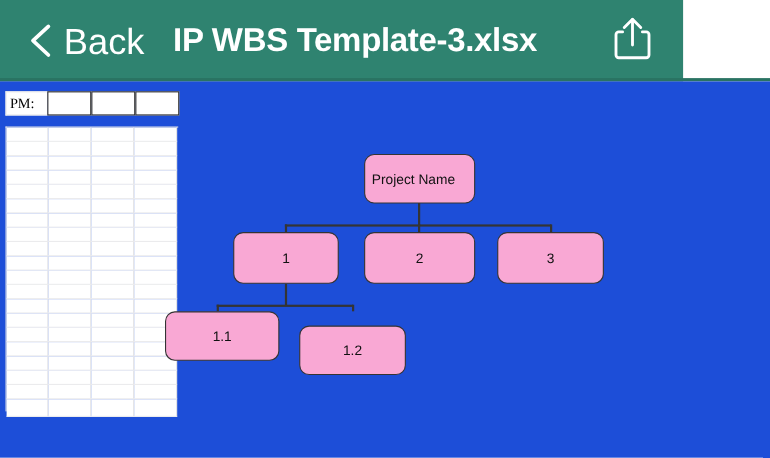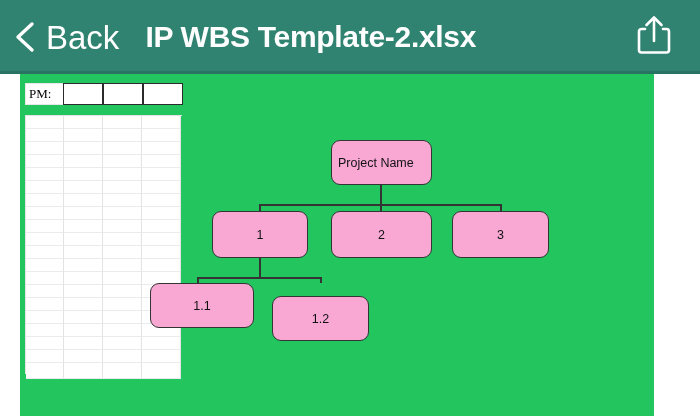--- a/index.html
+++ b/index.html
@@ -12,27 +12,27 @@
     height: 416px;
     overflow: hidden;
     font-family: "Liberation Sans", sans-serif;
     position: relative;
   }
 
   
   .header {
     position: absolute;
     left: 0; top: 0;
-    width: 700px;
+    width: 621px;
     height: 74px;
     background: #2F8370;
     display: flex;
     align-items: center;
     box-sizing: border-box;
-    padding: 0 14px 0 12px;
+    padding: 0 14px 0 24px;
   }
   .back-group {
     display: flex;
     align-items: center;
     gap: 8px;
     cursor: pointer;
   }
   .chev {
     display: block;
     width: 26px;
@@ -72,24 +72,23 @@
     left: 0; top: 71px;
     width: 700px;
     height: 3px;
     background: #2A7362;
   }
 
   
   .sheet {
     position: absolute;
     left: 0; top: 74px;
-    width: 634px;
+    width: 700px;
     height: 342px;
-    background: #22c55e;
-    margin-left: 20px;
+    background: #1d4ed8;
   }
 
   
   .pm-row {
     position: absolute;
     left: 5px;
     top: 9px;
     height: 22px;
     display: flex;
     align-items: stretch;
@@ -185,21 +184,21 @@
 
   <div class="back-group">
     <span class="chev">
       <svg width="26" height="34" viewBox="0 0 26 34">
         <polyline points="20,4 6,17 20,30" fill="none" stroke="#ffffff" stroke-width="3.4" stroke-linecap="round" stroke-linejoin="round"></polyline>
       </svg>
     </span>
     <span class="back-label">Back</span>
   </div>
 
-  <div class="doc-title">IP WBS Template-2.xlsx</div>
+  <div class="doc-title">IP WBS Template-3.xlsx</div>
 
   <div class="header-spacer"></div>
 
   <div class="share-btn">
     <span>
       <svg width="36" height="42" viewBox="0 0 36 42">
         <path d="M9 15 H5.5 a2.5 2.5 0 0 0 -2.5 2.5 V36 a2.5 2.5 0 0 0 2.5 2.5 H30.5
                  a2.5 2.5 0 0 0 2.5 -2.5 V17.5 a2.5 2.5 0 0 0 -2.5 -2.5 H27" fill="none" stroke="#ffffff" stroke-width="2.6" stroke-linecap="round" stroke-linejoin="round"></path>
         <line x1="18" y1="4" x2="18" y2="27" stroke="#ffffff" stroke-width="2.6" stroke-linecap="round"></line>
         <polyline points="10.5,11 18,3.5 25.5,11" fill="none" stroke="#ffffff" stroke-width="2.6" stroke-linecap="round" stroke-linejoin="round"></polyline>

